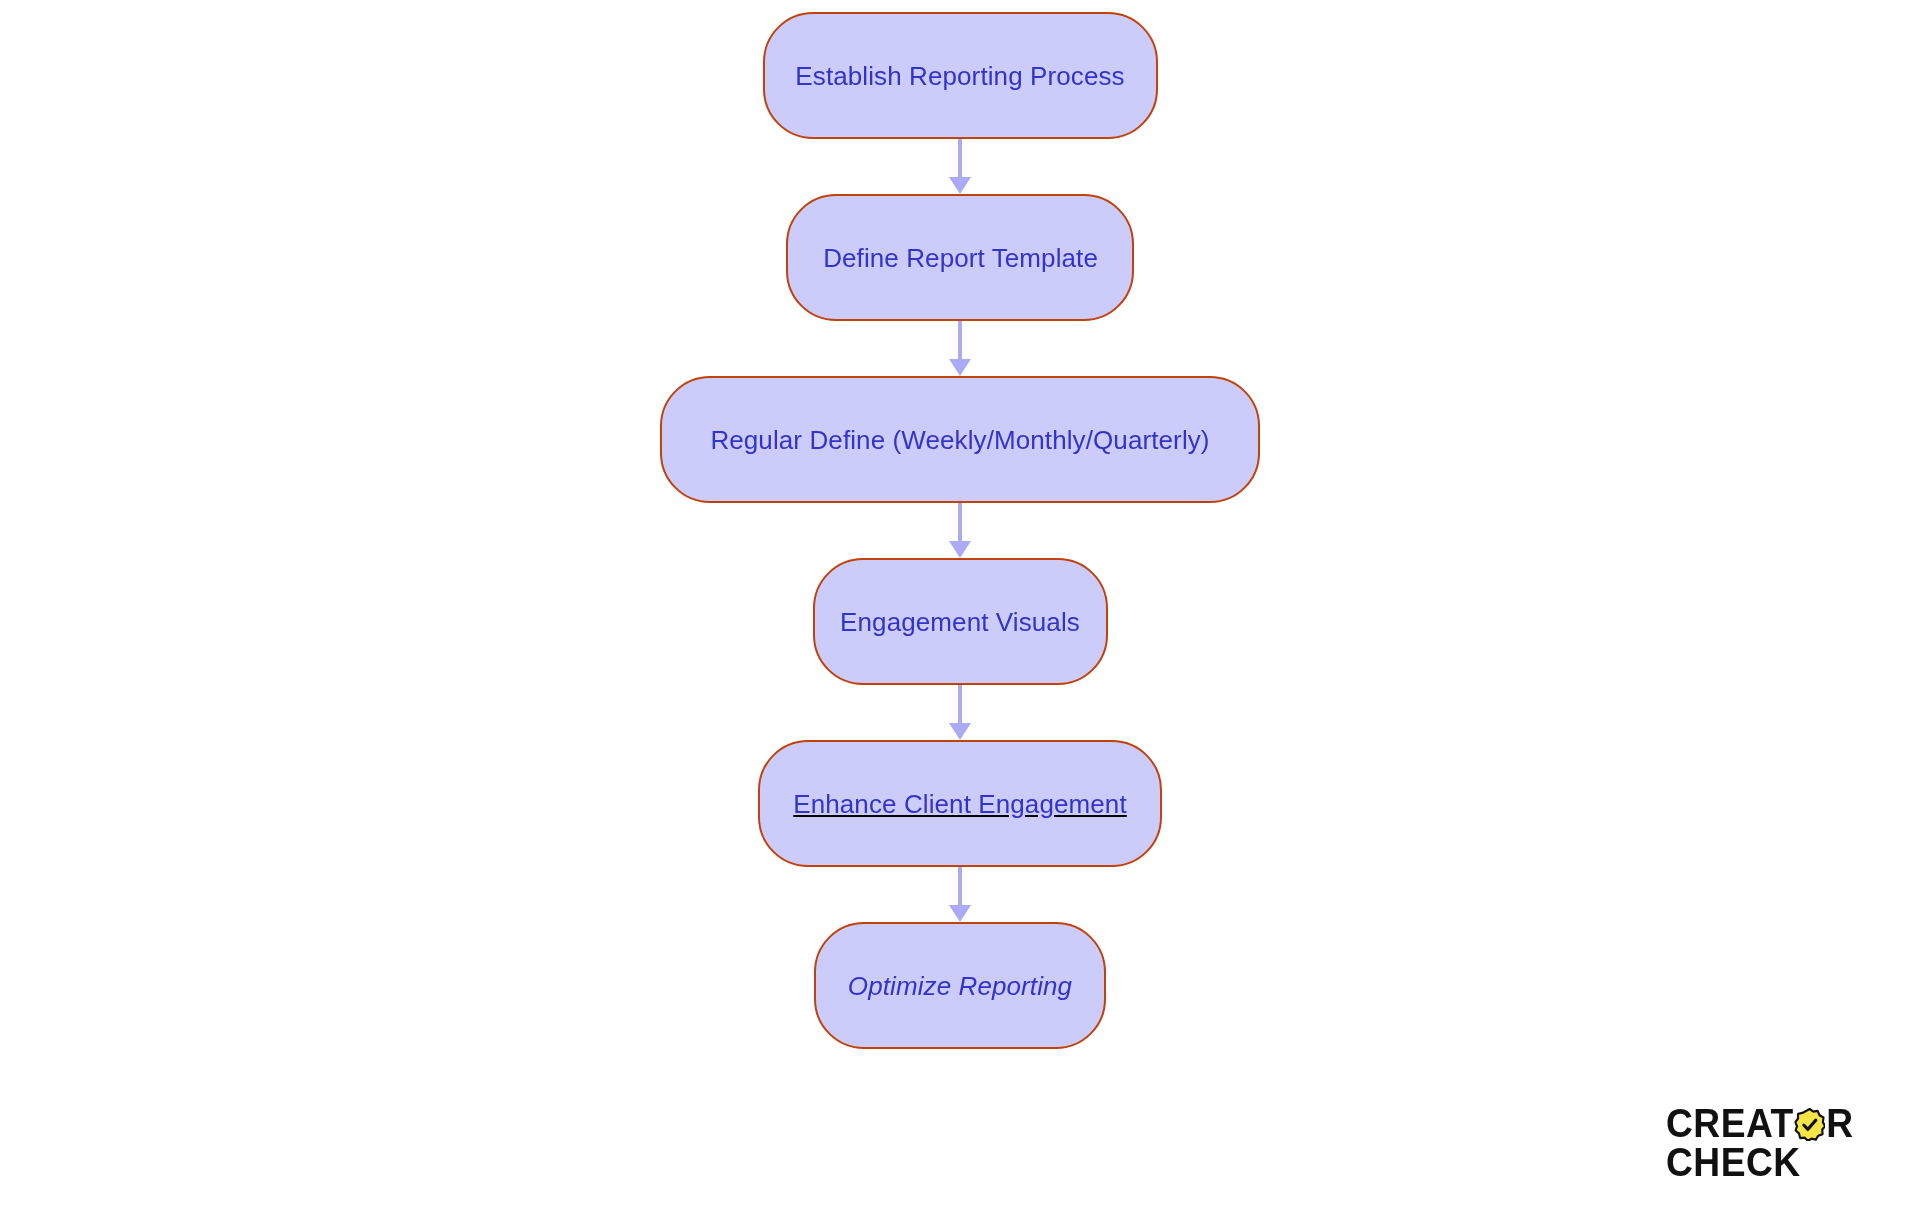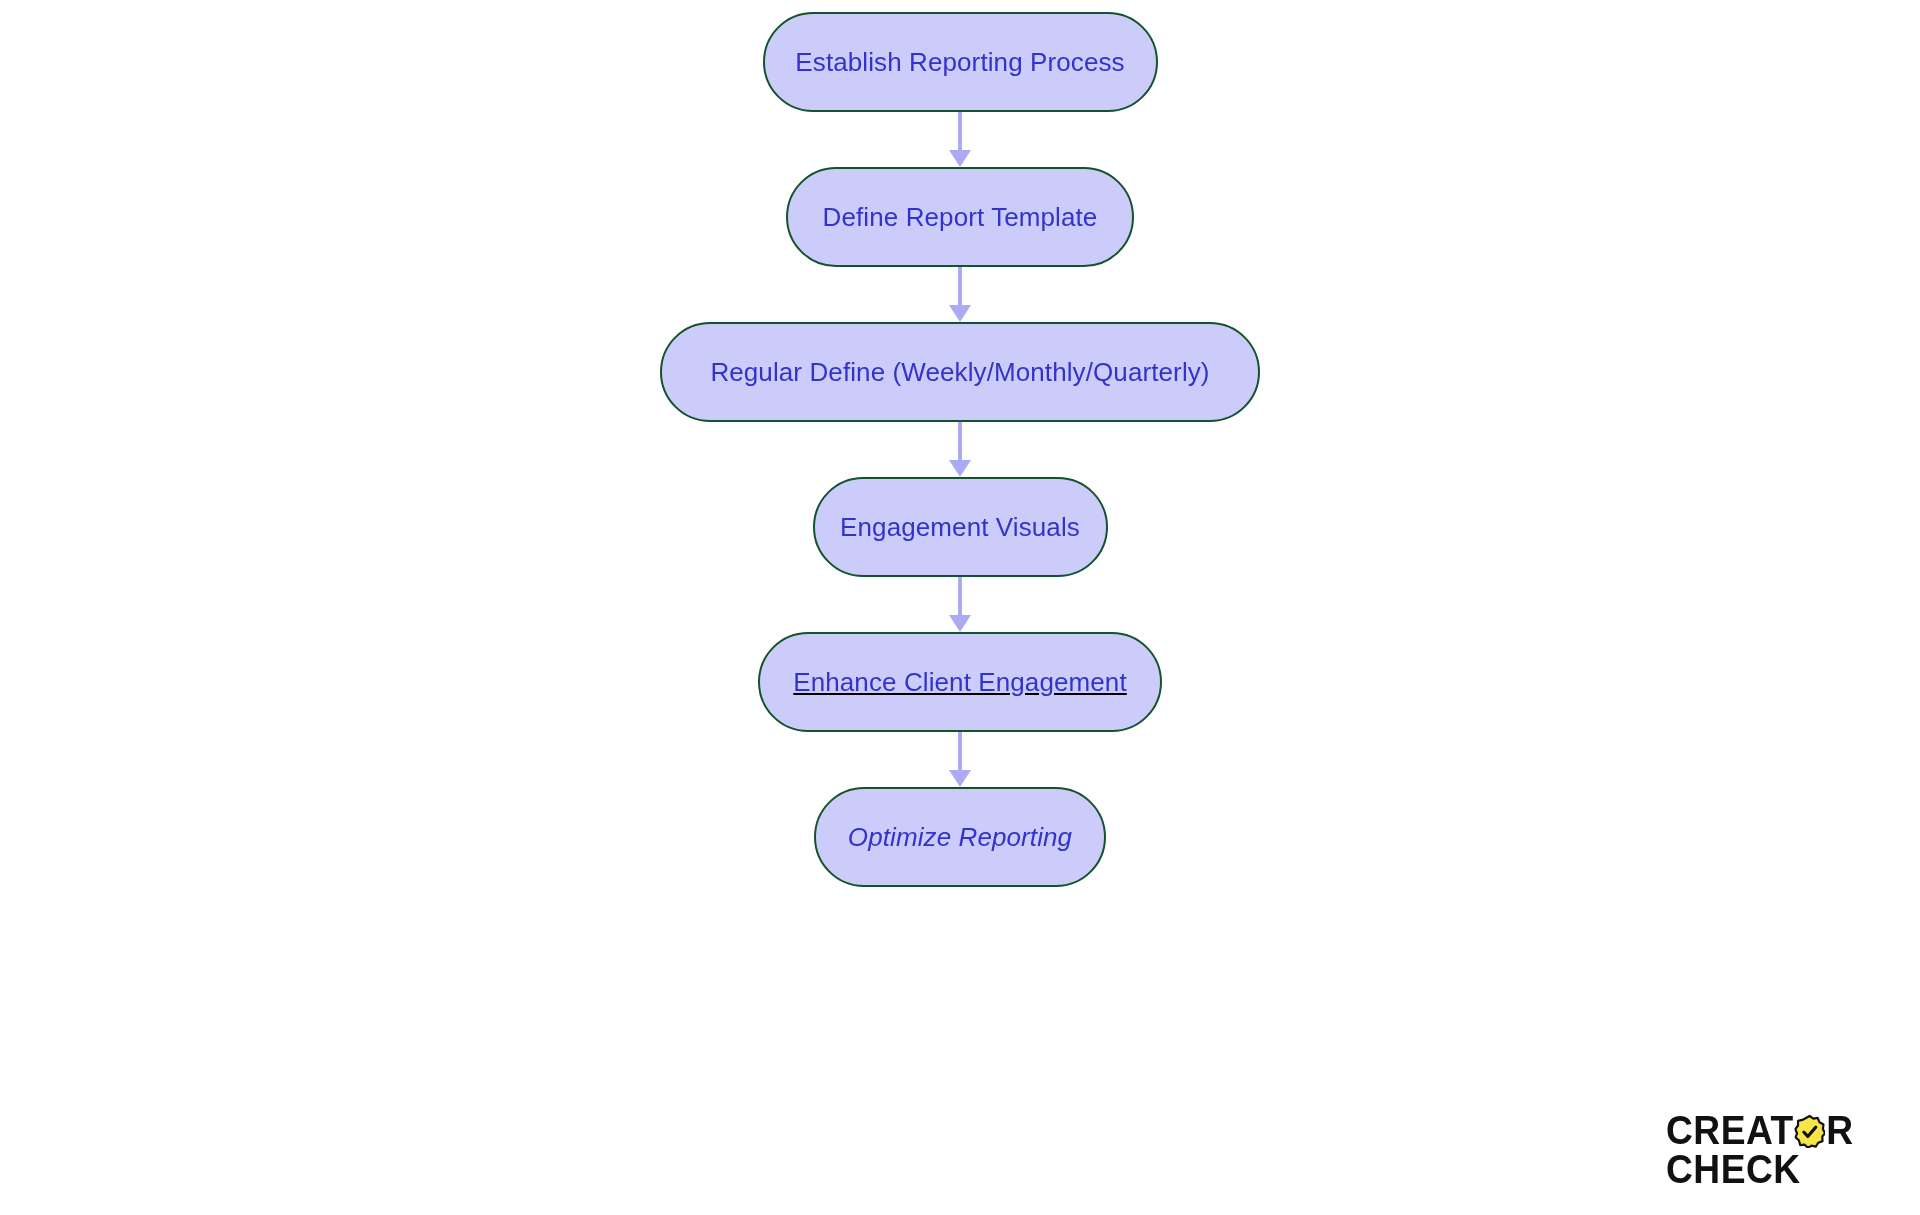--- a/index.html
+++ b/index.html
@@ -31,23 +31,23 @@
     top: 0;
     width: 1920px;
     display: flex;
     flex-direction: column;
     align-items: center;
   }
 
   
   .node {
     box-sizing: border-box;
-    height: 100px;
+    height: 127px;
     background: #ccccfa;
-    border: 2px solid #14532d;
+    border: 2px solid #c2410c;
     border-radius: 50px;
     display: flex;
     align-items: center;
     justify-content: center;
     padding: 0 34px;
     position: relative;
     z-index: 2;
   }
   .node-label {
     color: #3333cc;
@@ -78,21 +78,21 @@
     border-left: 11px solid transparent;
     border-right: 11px solid transparent;
     border-top: 17px solid #aaaaf5;
     margin-top: -1px;
   }
 
   
   .logo {
     position: absolute;
     right: 52px;
-    bottom: 27px;
+    bottom: 34px;
     text-align: left;
     line-height: 0.96;
     user-select: none;
   }
   .logo-line {
     display: flex;
     align-items: center;
     font-family: "Liberation Sans", sans-serif;
     font-weight: bold;
     font-size: 40px;
@@ -116,21 +116,21 @@
 <div id="flow-canvas">
 
   <div class="flow-column" id="flow-column" style="top: 12px;">
       <div class="node" style="width: 395px;">
         <span class="node-label">Establish Reporting Process</span>
       </div>
       <div class="connector" style="height: 55px;">
         <div class="connector-line"></div>
         <div class="connector-head"></div>
       </div>
-      <div class="node" style="width: 348px;">
+      <div class="node" style="width: 348px; justify-content: flex-end;">
         <span class="node-label">Define Report Template</span>
       </div>
       <div class="connector" style="height: 55px;">
         <div class="connector-line"></div>
         <div class="connector-head"></div>
       </div>
       <div class="node" style="width: 600px;">
         <span class="node-label">Regular Define (Weekly/Monthly/Quarterly)</span>
       </div>
       <div class="connector" style="height: 55px;">

